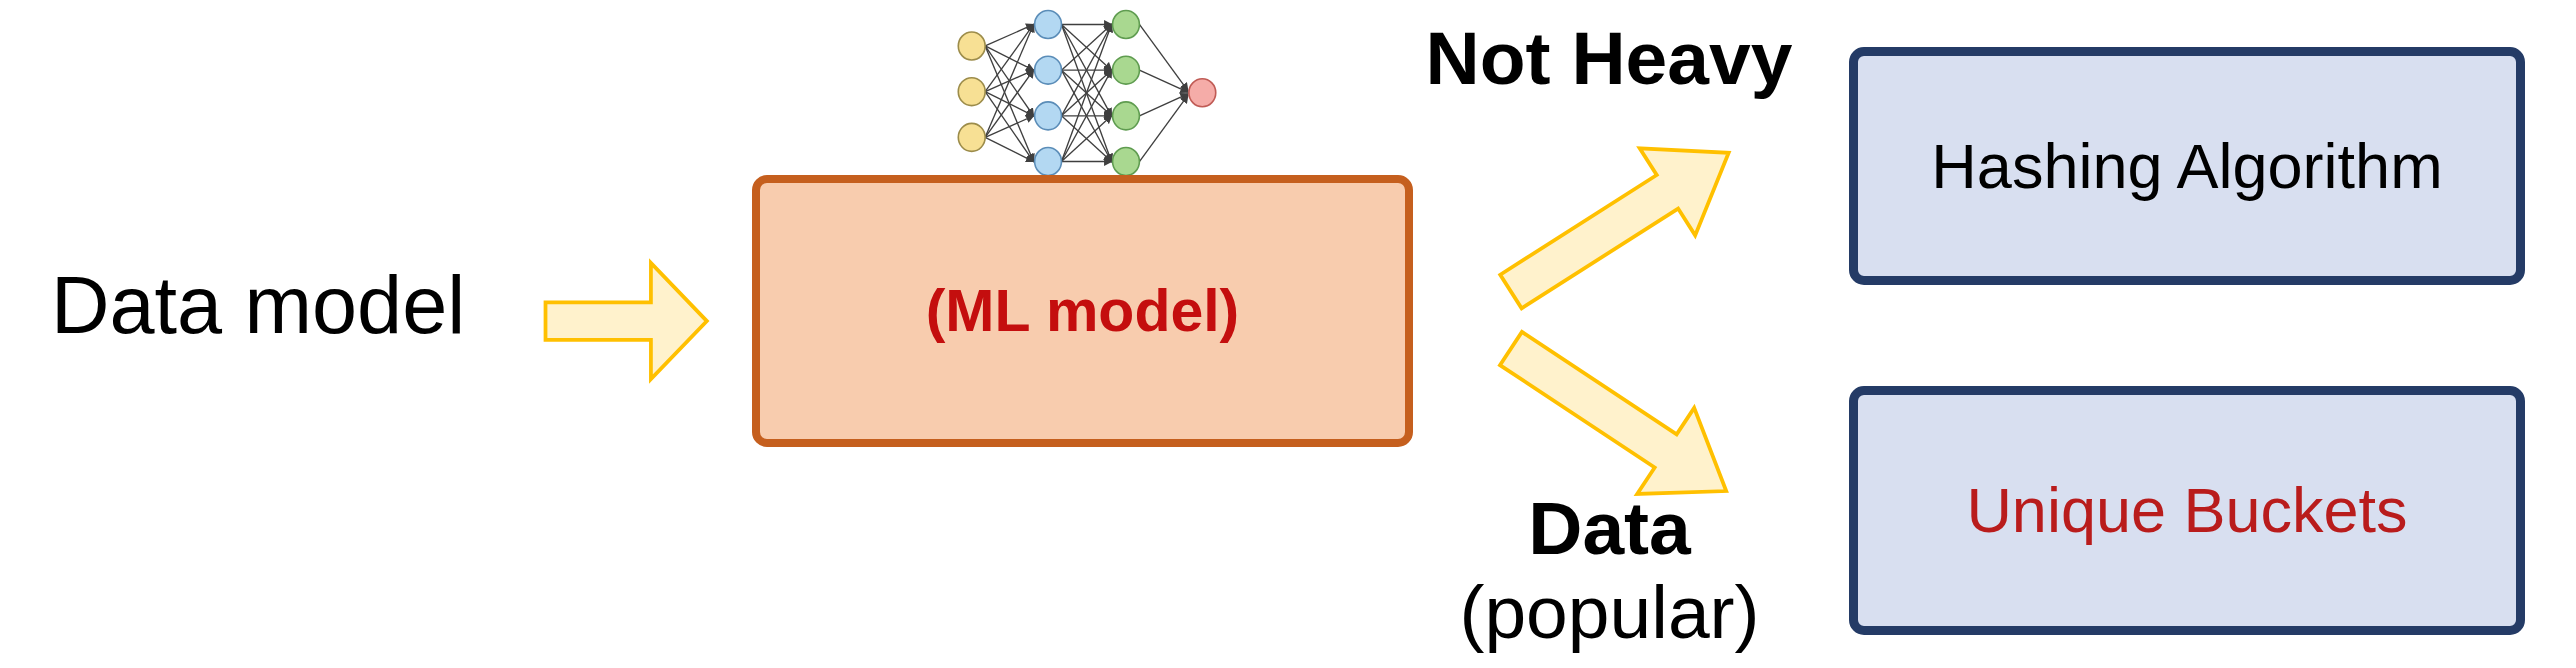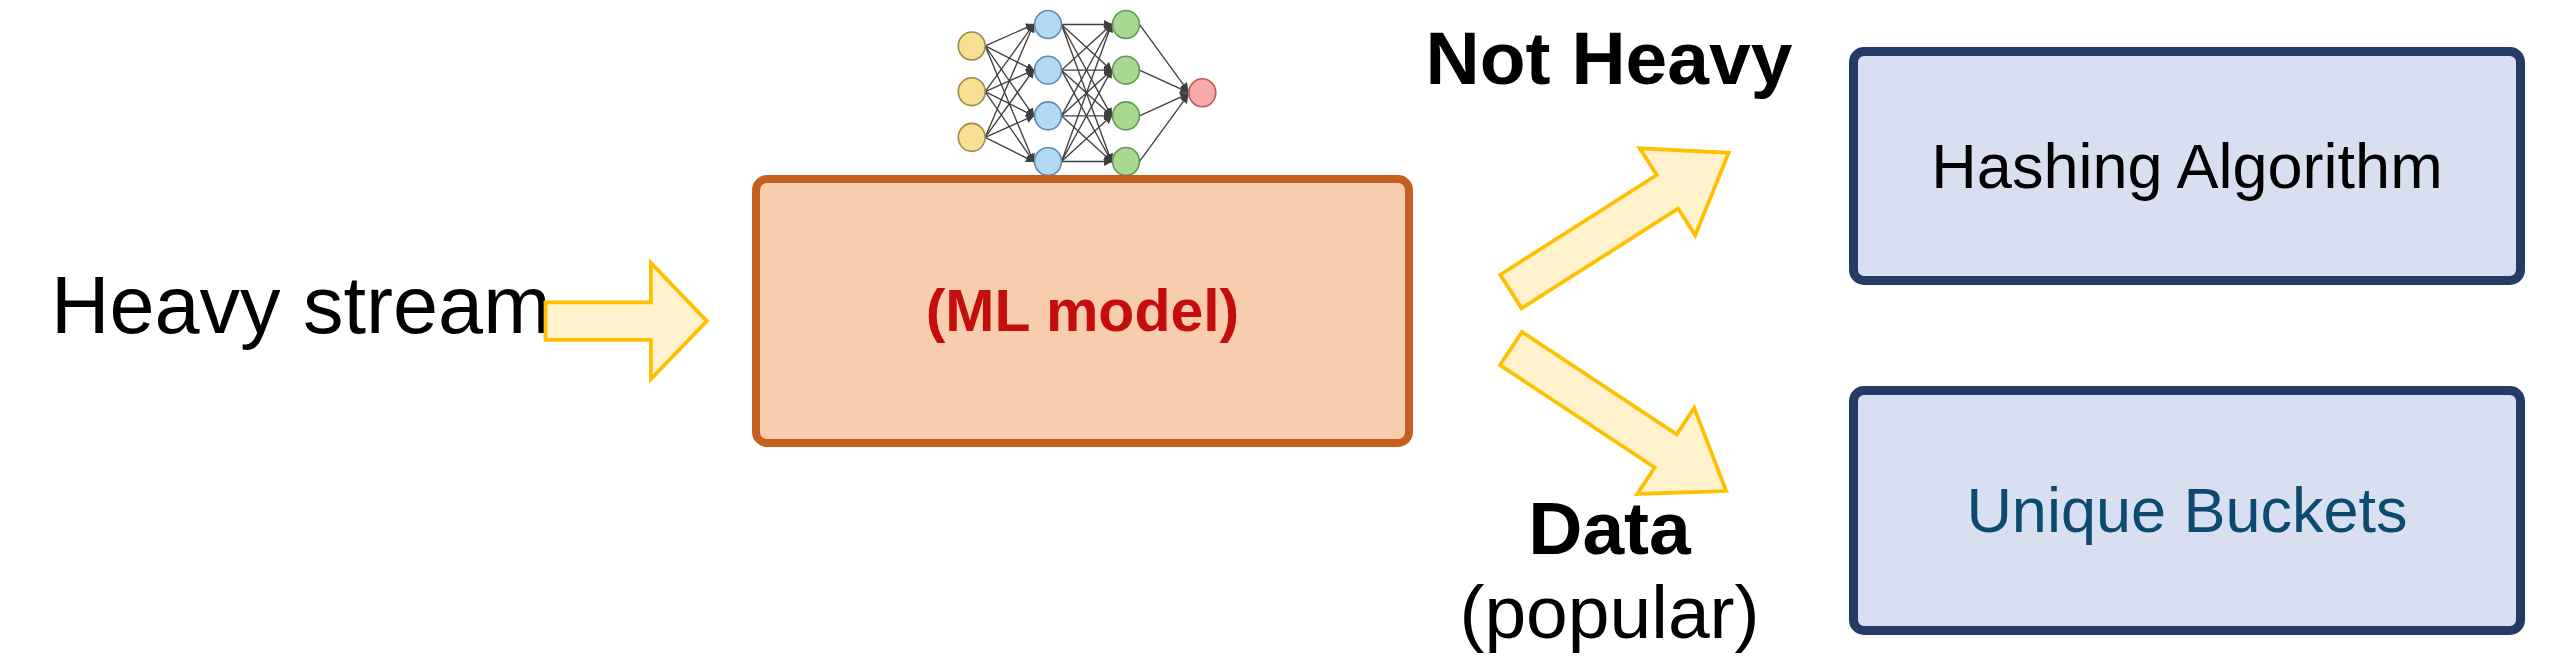--- a/index.html
+++ b/index.html
@@ -57,21 +57,21 @@
   .hashing-box{left:1849px;top:47px;width:676px;height:238px;}
   .buckets-box{left:1849px;top:386px;width:676px;height:249px;}
   .out-line{white-space:nowrap;}
   svg{display:block;}
 </style>
 </head>
 <body>
 
 <div class="canvas">
 
-  <div class="abs lbl" style="left: 51px; top: 261px; color: rgb(0, 0, 0);">Heavy stream</div>
+  <div class="abs lbl" style="left: 51px; top: 261px; color: rgb(0, 0, 0);">Data model</div>
 
   <svg class="abs" style="left:0;top:0;" width="2576" height="668" viewBox="0 0 4787 1242">
     <g stroke-width="7" stroke-linejoin="miter" fill="#FFF2CC" stroke="#FFC000">
       <polygon transform="translate(1013,597)" points="0,-35 196,-35 196,-108 300,0 196,108 196,35 0,35"></polygon>
       <polygon transform="translate(2808,542) rotate(-32.5)" points="0,-37 345,-37 345,-96 480,0 345,96 345,37 0,37"></polygon>
       <polygon transform="translate(2808,648) rotate(33.5)" points="0,-37 345,-37 345,-96 480,0 345,96 345,37 0,37"></polygon>
     </g>
   </svg>
 
   <svg class="abs" style="left:947px;top:0;" width="301" height="186" viewBox="0 0 560 345">
@@ -143,18 +143,18 @@
   <div class="abs branch-lbl bold-underline" style="left: 1394px; top: 16px; color: rgb(0, 0, 0);">Not Heavy</div>
 
   <div class="abs branch-lbl bold-underline" style="left: 1421px; top: 486px; width: 377px; color: rgb(0, 0, 0);">Data</div>
 
   <div class="abs branch-lbl" style="left: 1421px; top: 570px; width: 377px; color: rgb(0, 0, 0);">(popular)</div>
 
   <div class="abs node-box out-box hashing-box" style="background: rgb(216, 223, 240); border-color: rgb(36, 59, 102); color: rgb(0, 0, 0);">
     <div class="out-line">Hashing Algorithm</div>
   </div>
 
-  <div class="abs node-box out-box buckets-box" style="background: rgb(216, 223, 240); border-color: rgb(36, 59, 102); color: #0c4a6e;">
+  <div class="abs node-box out-box buckets-box" style="background: rgb(216, 223, 240); border-color: rgb(36, 59, 102); color: #b91c1c;">
     <div class="out-line">Unique Buckets</div>
   </div>
 
 </div>
 
 
 </body></html>

